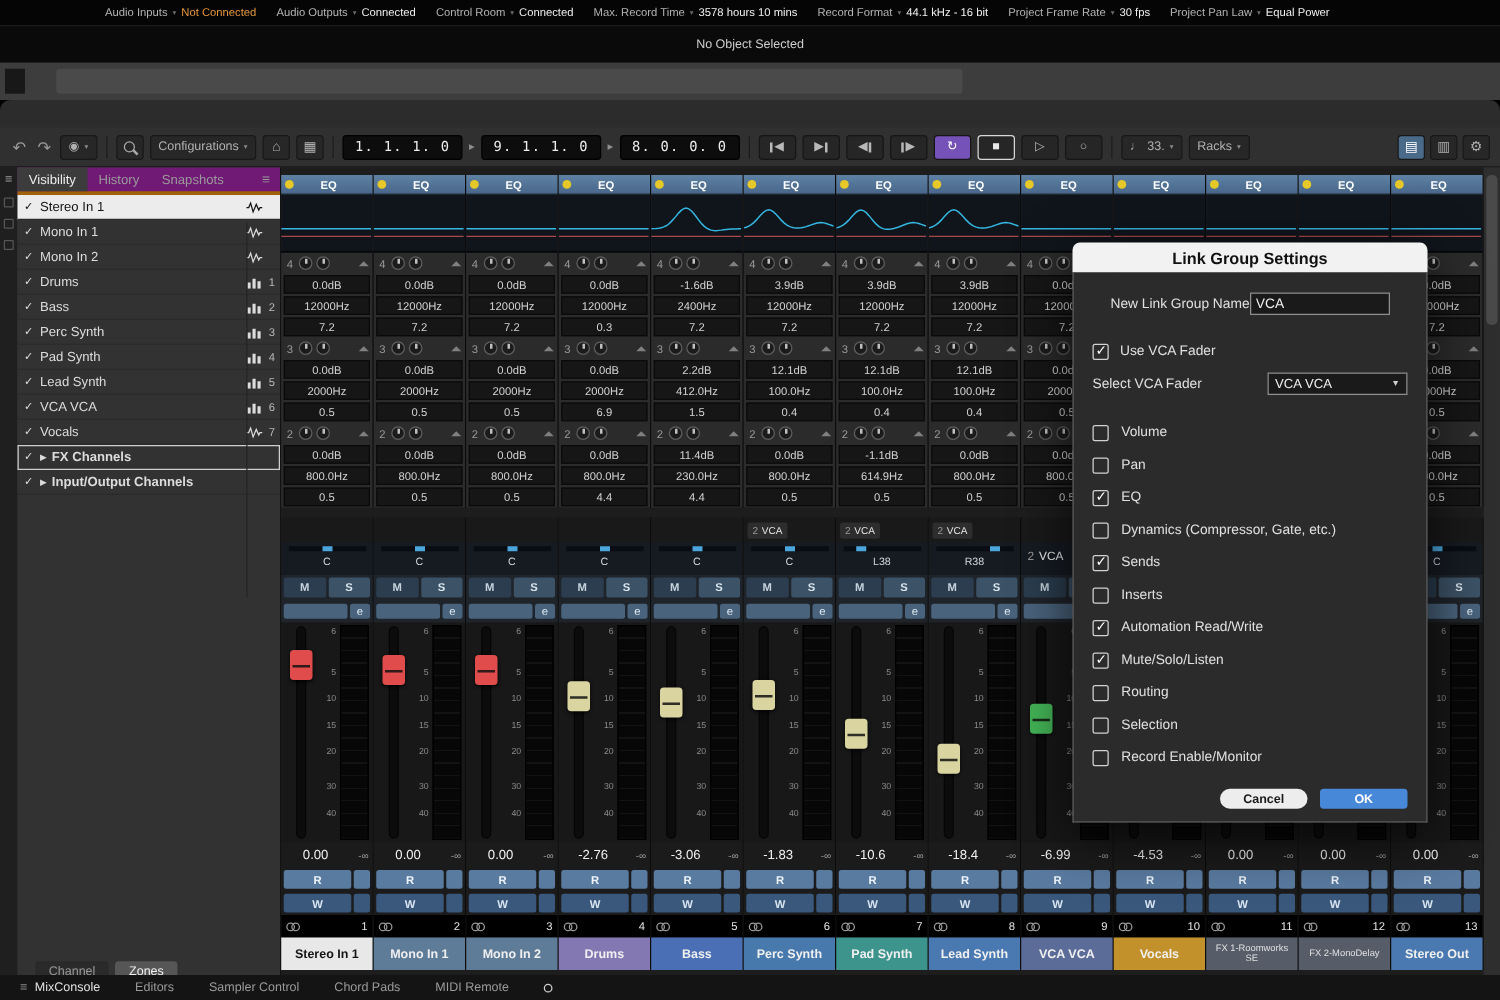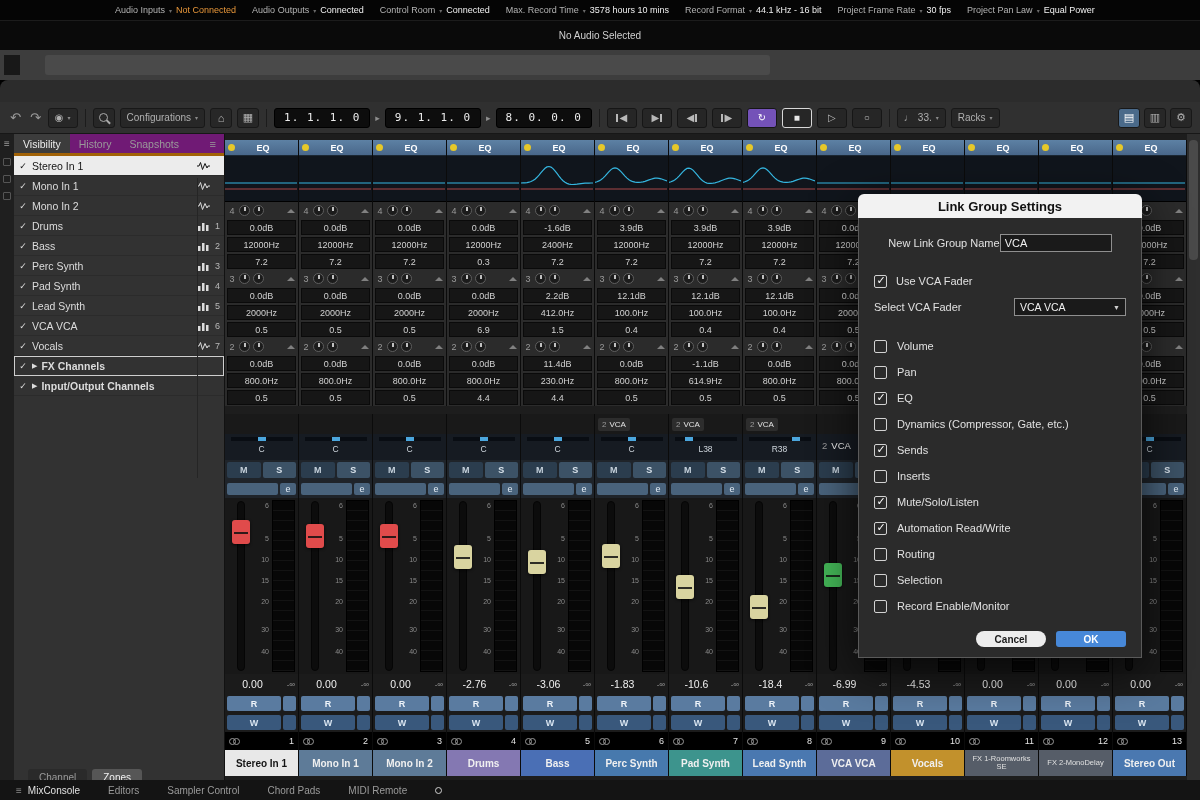--- a/index.html
+++ b/index.html
@@ -1,19 +1,19 @@
 <!DOCTYPE html>
 <html><head>
 <meta charset="utf-8">
 <style>
 *{margin:0;padding:0;box-sizing:border-box}
 body{width:1200px;height:800px;background:#000;font-family:"Liberation Sans","DejaVu Sans",sans-serif;overflow:hidden;position:relative;-webkit-font-smoothing:antialiased}
 #stage{position:absolute;inset:0}
 
-.sbar{position:absolute;left:0;top:0;width:1200px;height:20px;background:#050505;display:flex;align-items:center;padding-left:115px;gap:16px}
+.sbar{position:absolute;left:0;top:0;width:1200px;height:20px;background:#050505;display:flex;align-items:center;padding-left:84px;gap:16px}
 .sitem{display:flex;align-items:center;gap:4px;font-size:9px;white-space:nowrap}
 .sitem .lbl{color:#b4b4b4}.sitem .car{color:#6a6a6a;font-size:6px}.sitem .val{color:#f0f0f0}.sitem .val.alert{color:#e8973a}
 .ibar{position:absolute;left:0;top:20px;width:1200px;height:30px;background:#0a0a0a;border-top:1px solid #1c1c1c;display:flex;align-items:center;justify-content:center;font-size:10px;color:#cfcfcf}
 .gstrip{position:absolute;left:0;top:50px;width:1200px;height:30px;background:#3d3d3d}
 .gstrip .sq{position:absolute;left:4px;top:5px;width:16px;height:20px;background:#181818}
 .gstrip .bar{position:absolute;left:45px;top:5px;width:725px;height:20px;background:#4a4a4a;border-radius:3px}
 
 #win{position:absolute;left:0;top:80px;width:1200px;height:720px;background:#2c2c2c;border-radius:8px 8px 0 0}
 .titlebar{position:absolute;left:0;top:0;width:100%;height:22px;background:linear-gradient(#4b4b4b,#3e3e3e);border-radius:8px 8px 0 0;display:flex;align-items:center;justify-content:center;font-size:11px;color:#b8b8b8;border-bottom:1px solid #222}
 .lights{position:absolute;left:52px;top:6px;display:flex;gap:8px}
@@ -180,21 +180,21 @@
         <span class="val">30 fps</span>
       </div>
       <div class="sitem">
         <span class="lbl">Project Pan Law</span>
         <span class="car">▾</span>
         <span class="val">Equal Power</span>
       </div>
     </div>
 
   <div class="ibar">
-    <span>No Audio Selected</span>
+    <span>No Object Selected</span>
   </div>
 
   <div class="gstrip">
     <div class="sq"></div>
     <div class="bar"></div>
   </div>
 
   <div id="win">
 
     <div class="toolbar">
@@ -1971,25 +1971,25 @@
             <div class="dopt">
               <span class="cbx on"></span>
               <span class="dlabel">Sends</span>
             </div>
             <div class="dopt">
               <span class="cbx"></span>
               <span class="dlabel">Inserts</span>
             </div>
             <div class="dopt">
               <span class="cbx on"></span>
-              <span class="dlabel">Mute/Solo/Listen</span>
+              <span class="dlabel">Automation Read/Write</span>
             </div>
             <div class="dopt">
               <span class="cbx on"></span>
-              <span class="dlabel">Automation Read/Write</span>
+              <span class="dlabel">Mute/Solo/Listen</span>
             </div>
             <div class="dopt">
               <span class="cbx"></span>
               <span class="dlabel">Routing</span>
             </div>
             <div class="dopt">
               <span class="cbx"></span>
               <span class="dlabel">Selection</span>
             </div>
             <div class="dopt">

